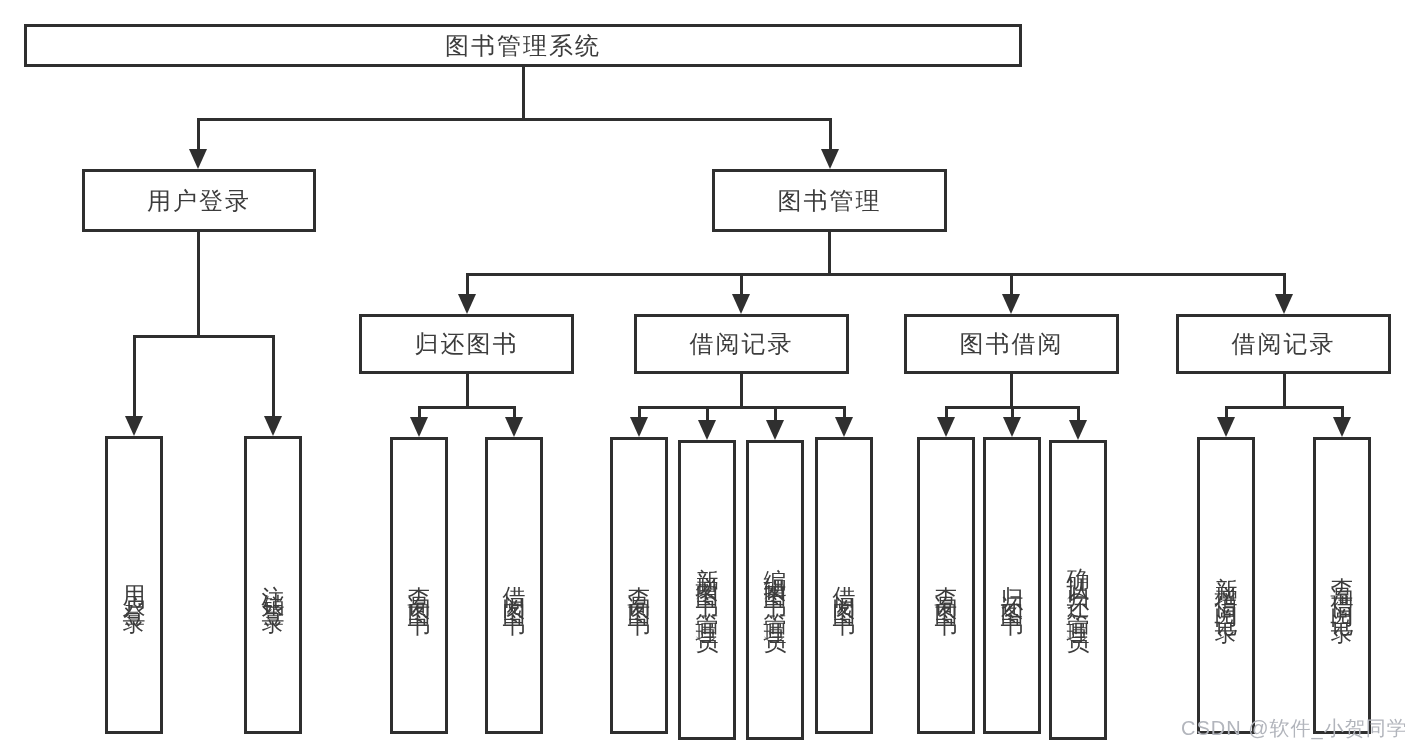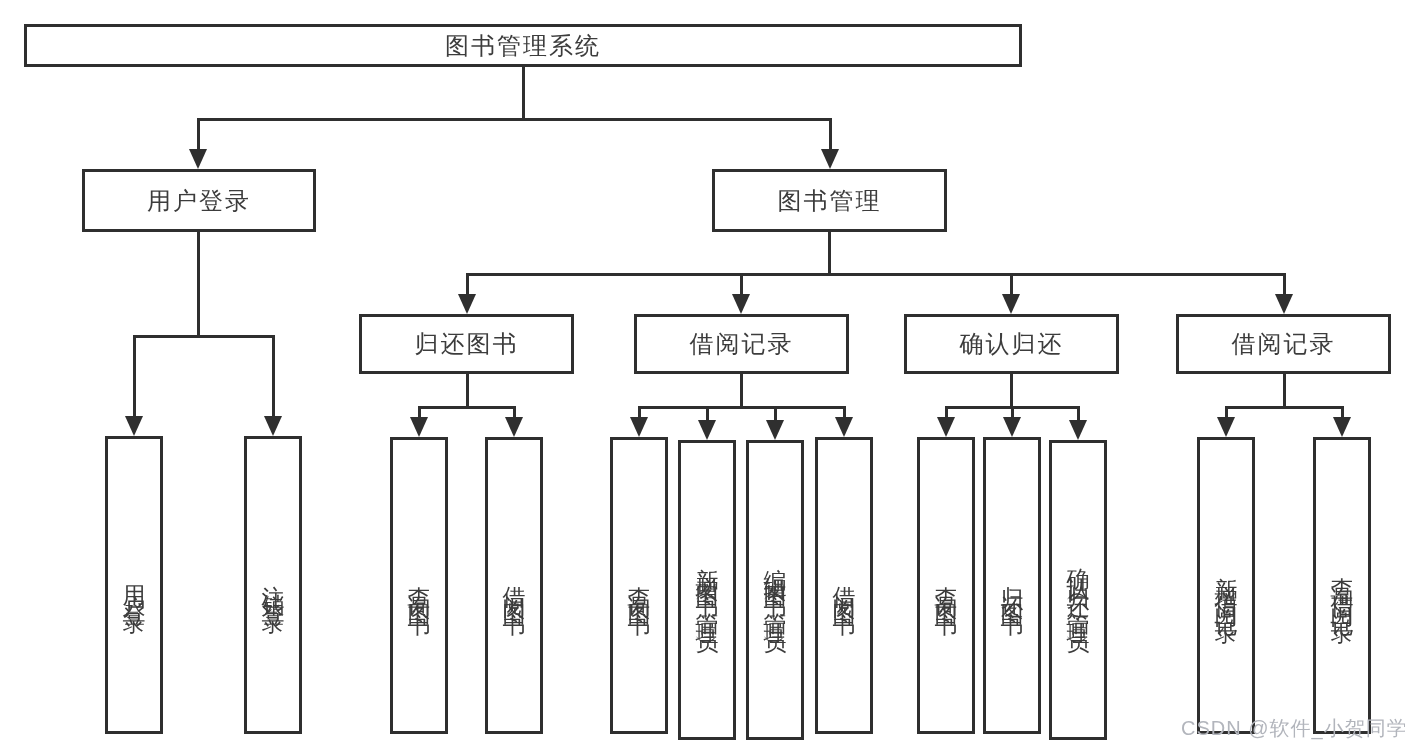--- a/index.html
+++ b/index.html
@@ -123,21 +123,21 @@
       <div class="node" style="left: 712px; top: 169px; width: 235px; height: 63px;">
         <span class="label">图书管理</span>
       </div>
       <div class="node" style="left: 359px; top: 314px; width: 215px; height: 60px;">
         <span class="label">归还图书</span>
       </div>
       <div class="node" style="left: 634px; top: 314px; width: 215px; height: 60px;">
         <span class="label">借阅记录</span>
       </div>
       <div class="node" style="left: 904px; top: 314px; width: 215px; height: 60px;">
-        <span class="label">确认归还</span>
+        <span class="label">图书借阅</span>
       </div>
       <div class="node" style="left: 1176px; top: 314px; width: 215px; height: 60px;">
         <span class="label">借阅记录</span>
       </div>
       <div class="node vertical" style="left: 105px; top: 436px; width: 58px; height: 298px;">
         <span class="label">用户登录</span>
       </div>
       <div class="node vertical" style="left: 244px; top: 436px; width: 58px; height: 298px;">
         <span class="label">注销登录</span>
       </div>

